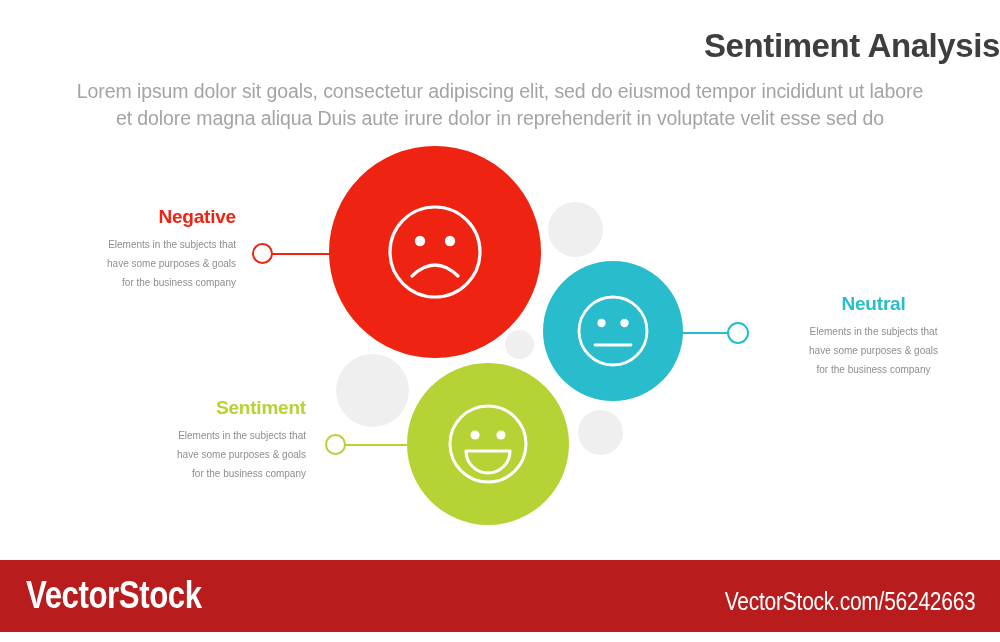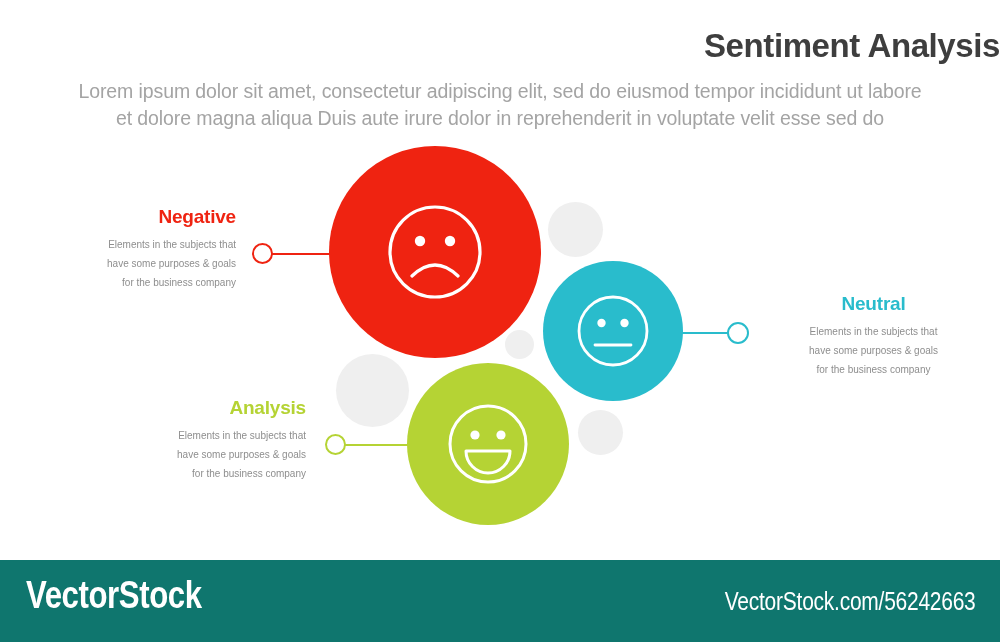--- a/index.html
+++ b/index.html
@@ -80,22 +80,22 @@
   .blk-neg .hd{color:#ef2311;}
 
   .blk-pos{left:104px;top:396px;width:202px;text-align:right;}
   .blk-pos .hd{color:#b5d334;}
 
   .blk-neu{left:766px;top:292px;width:215px;text-align:center;}
   .blk-neu .hd{color:#29bccc;}
 
   
   .footer{
-    position:absolute;left:0;top:560px;width:1000px;height:82px;
-    background:#0f766e;
+    position:absolute;left:0;top:560px;width:1000px;height:72px;
+    background:#b91c1c;
   }
   .brand{
     position:absolute;left:26px;top:14px;
     color:#ffffff;font-size:38px;font-weight:bold;
     font-family:"Liberation Sans Narrow","Liberation Sans",sans-serif;
     transform:scaleX(0.82);transform-origin:left center;
     letter-spacing:-0.5px;
   }
   .vurl{
     position:absolute;right:24px;top:27px;
@@ -106,21 +106,21 @@
   }
 </style>
 </head>
 <body>
 
 <div id="stage">
 
   <div class="title">Sentiment Analysis</div>
 
   <div class="subtitle">
-    <span>Lorem ipsum dolor sit amet, consectetur adipiscing elit, sed do eiusmod tempor incididunt ut labore</span>
+    <span>Lorem ipsum dolor sit goals, consectetur adipiscing elit, sed do eiusmod tempor incididunt ut labore</span>
     <span>et dolore magna aliqua Duis aute irure dolor in reprehenderit in voluptate velit esse sed do</span>
   </div>
 
   <div class="canvas">
 
     <div class="blob deco d1"></div>
     <div class="blob deco d2"></div>
     <div class="blob deco d3"></div>
     <div class="blob deco d4"></div>
 
@@ -171,21 +171,21 @@
   <div class="blk blk-neu">
     <div class="hd">Neutral</div>
     <div class="ds">
       <span>Elements in the subjects that</span>
       <span>have  some purposes &amp; goals</span>
       <span>for the  business company</span>
     </div>
   </div>
 
   <div class="blk blk-pos">
-    <div class="hd">Analysis</div>
+    <div class="hd">Sentiment</div>
     <div class="ds">
       <span>Elements in the subjects that</span>
       <span>have  some purposes &amp; goals</span>
       <span>for the  business company</span>
     </div>
   </div>
 
   <div class="footer">
     <div class="brand">VectorStock</div>
     <div class="vurl">VectorStock.com/56242663</div>

